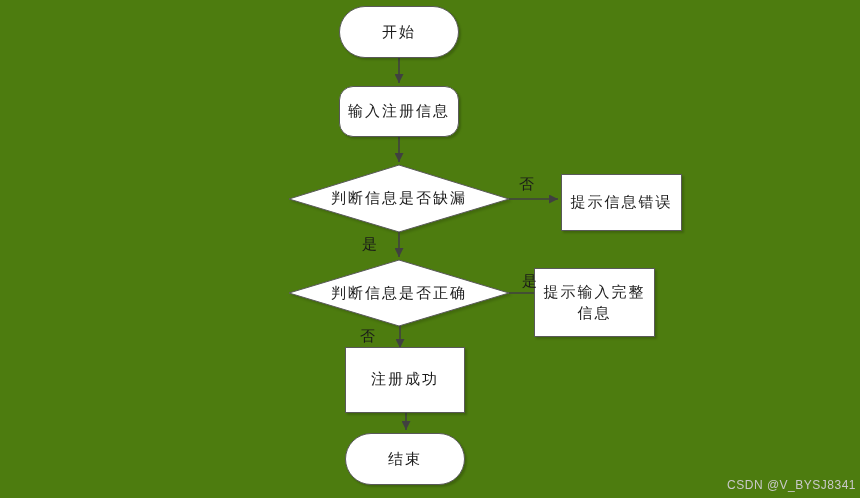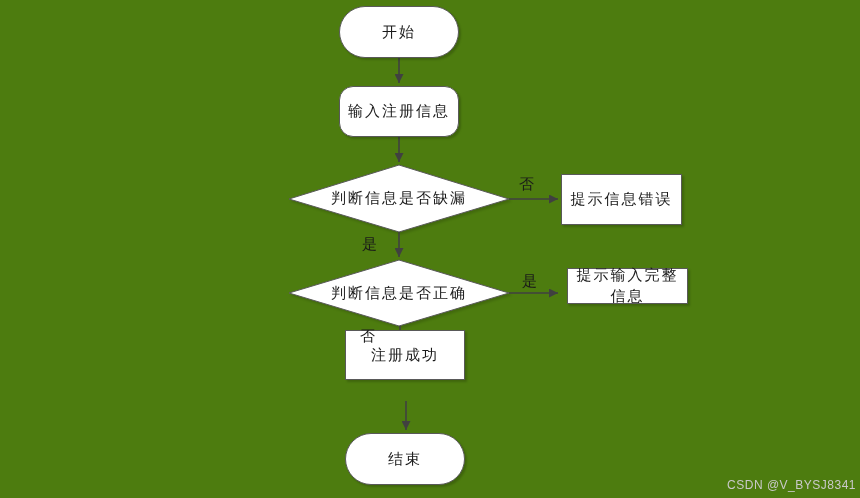--- a/index.html
+++ b/index.html
@@ -103,33 +103,33 @@
   </div>
 
   <div class="node process" style="left:339px; top:86px; width:120px; height:51px;border-radius:14px;">
     <span>输入注册信息</span>
   </div>
 
   <div class="diamond-label" style="left:289px; top:165px; width:220px; height:67px;">
     <span>判断信息是否缺漏</span>
   </div>
 
-  <div class="node process" style="left:561px; top:174px; width:121px; height:51px;">
+  <div class="node process" style="left:561px; top:174px; width:121px; height:57px;">
     <span>提示信息错误</span>
   </div>
 
   <div class="diamond-label" style="left:289px; top:260px; width:220px; height:66px;">
     <span>判断信息是否正确</span>
   </div>
 
-  <div class="node process" style="left:567px; top:268px; width:121px; height:36px; padding:0 4px;">
+  <div class="node process" style="left:534px; top:268px; width:121px; height:69px; padding:0 4px;">
     <span>提示输入完整信息</span>
   </div>
 
-  <div class="node process" style="left:345px; top:330px; width:120px; height:50px;">
+  <div class="node process" style="left:345px; top:347px; width:120px; height:66px;font-family:Liberation Mono, monospace;">
     <span>注册成功</span>
   </div>
 
   <div class="node terminator" style="left:345px; top:433px; width:120px; height:52px;">
     <span>结束</span>
   </div>
 
   <span class="edge-label" style="left:519px; top:176px;">否</span>
   <span class="edge-label" style="left:362px; top:236px;">是</span>
   <span class="edge-label" style="left:522px; top:273px;">是</span>

